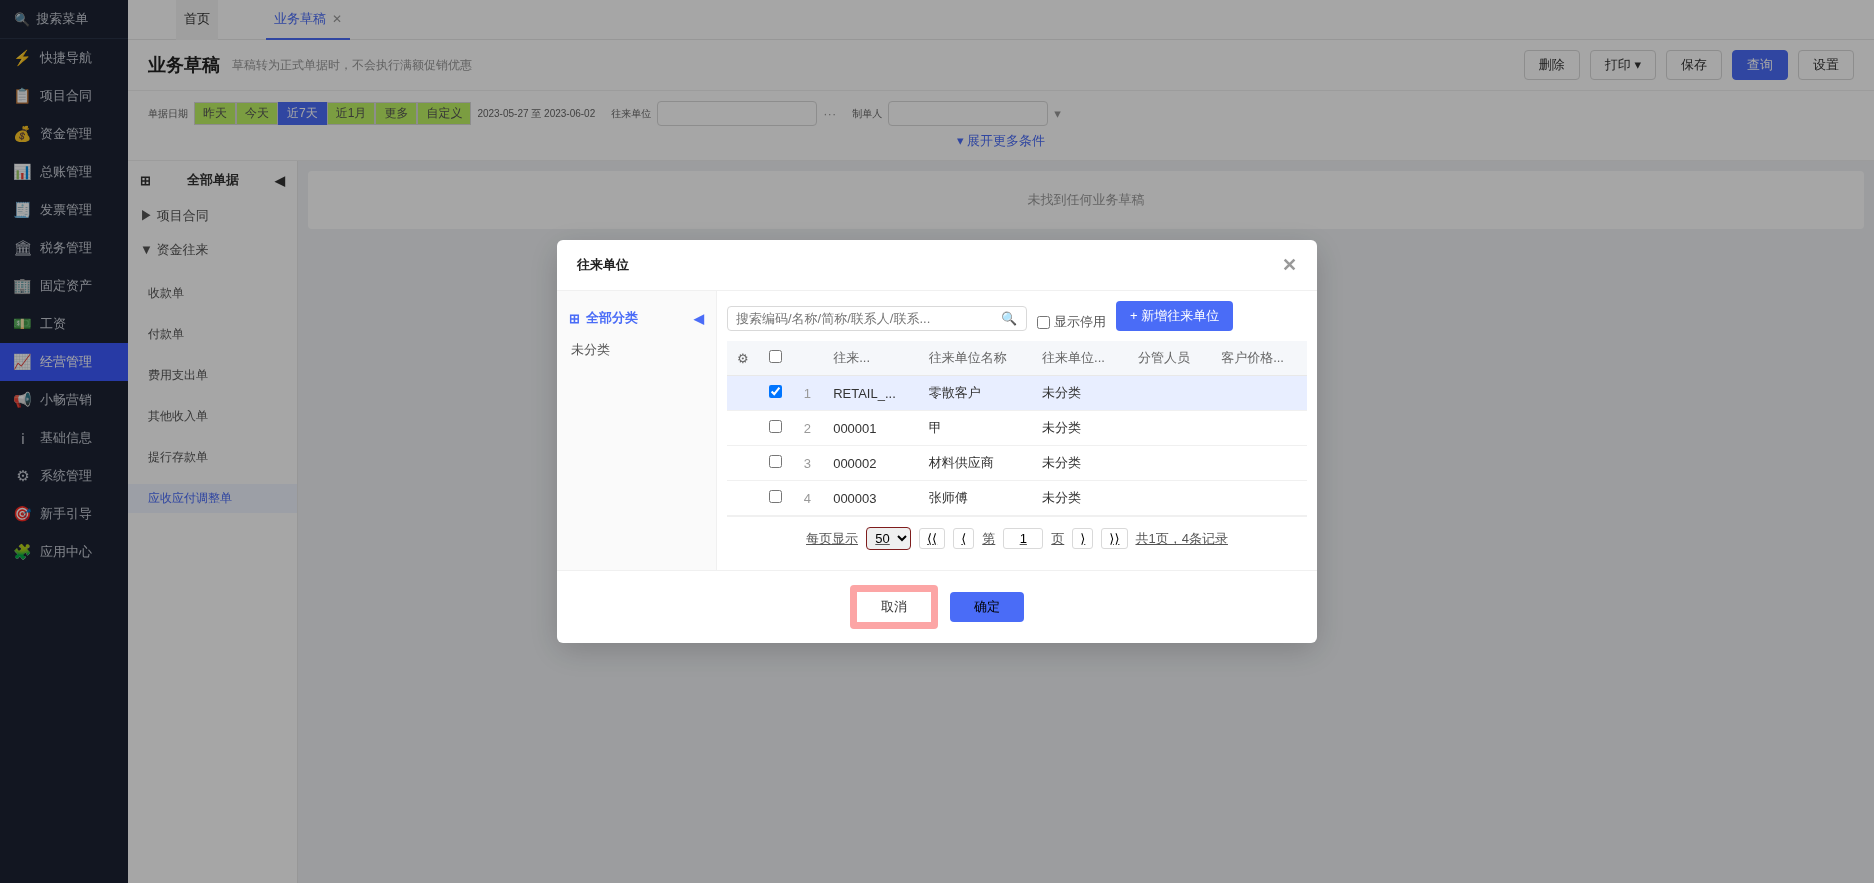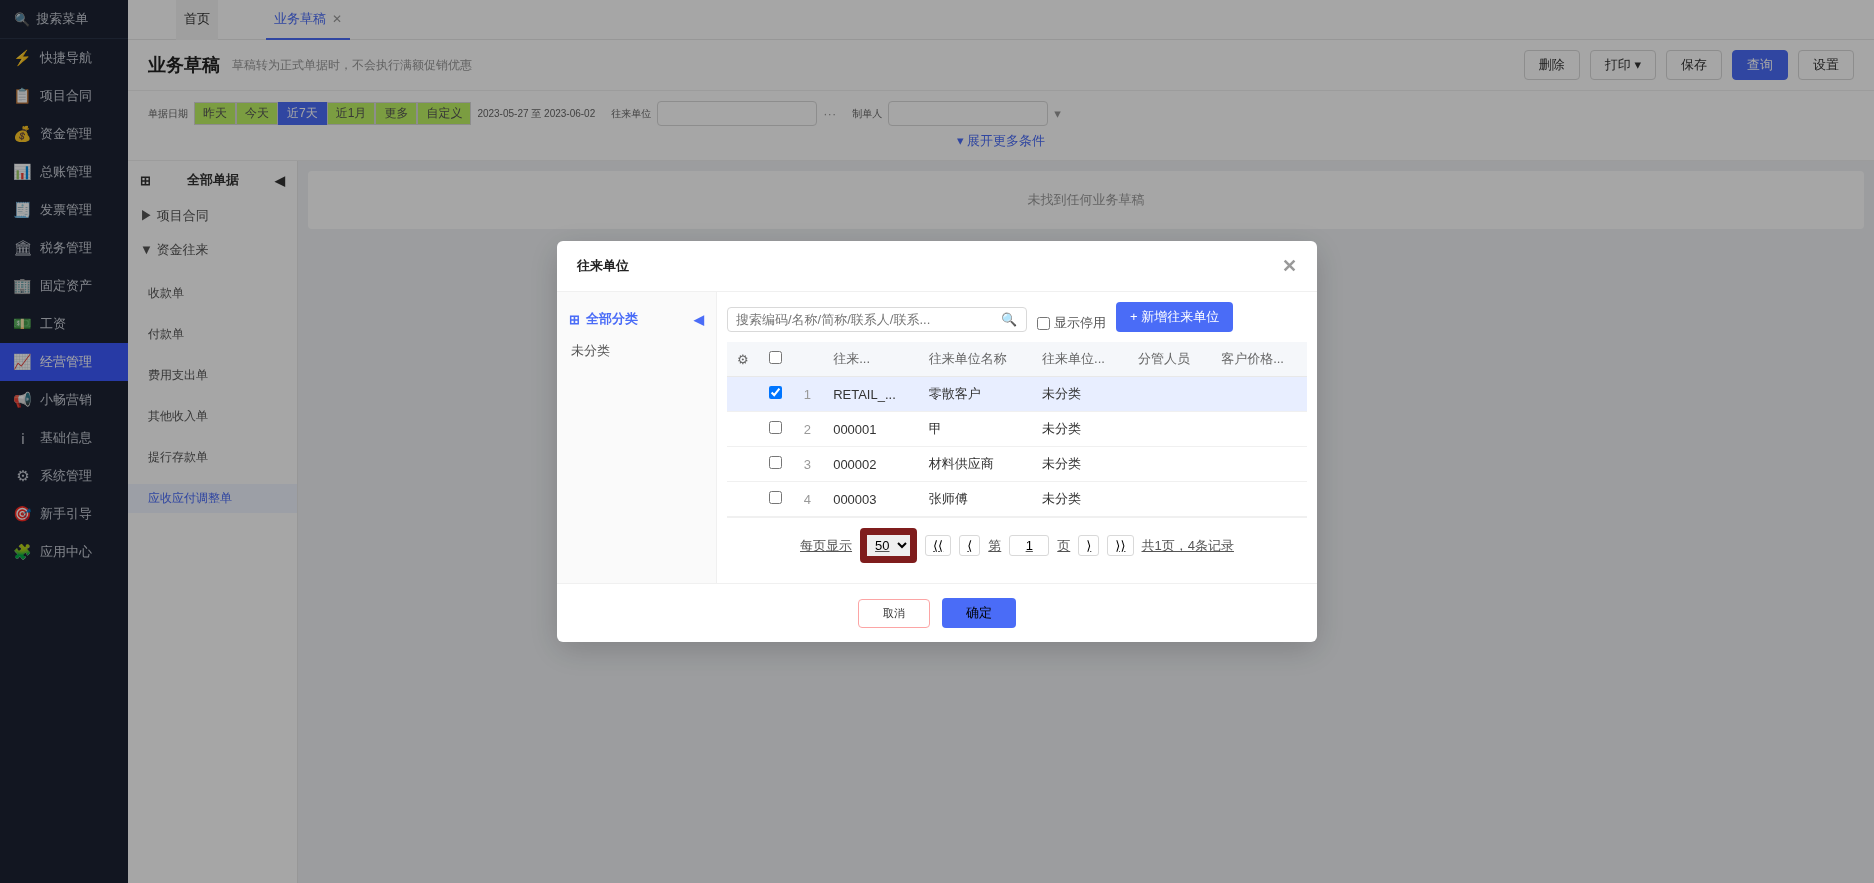--- a/index.html
+++ b/index.html
@@ -122,28 +122,28 @@
     .col-settings { width: 30px; }
     .col-check { width: 30px; }
 
     
     .pagination {
       display: flex; align-items: center; justify-content: center; gap: 8px;
       padding: 10px; border-top: 1px solid #f0f0f0; font-size: 13px; color: #555; text-decoration: underline;
     }
     .page-btn { border: 1px solid #d9d9d9; background: #fff; border-radius: 3px; padding: 2px 7px; cursor: pointer; }
     .page-input { border: 1px solid #d9d9d9; border-radius: 3px; padding: 2px 6px; width: 40px; text-align: center; }
-    .page-select { border: 7px solid #7f1d1d; border-radius: 4px; padding: 2px 4px; }
+    .page-select { border: 1px solid #7f1d1d; border-radius: 4px; padding: 2px 4px; text-align: center; }
 
     
     .dialog-footer {
       display: flex; align-items: center; justify-content: center; gap: 12px;
       padding: 14px 20px; border-top: 1px solid #f0f0f0;
     }
-    .btn-cancel { padding: 6px 24px; border: 1px solid #fca5a5; background: #fff; border-radius: 4px; cursor: pointer; color: #333; font-size: 11px; }
+    .btn-cancel { padding: 6px 24px; border: 7px solid #fca5a5; background: #fff; border-radius: 4px; cursor: pointer; color: #333; font-size: 13px; }
     .btn-confirm { padding: 6px 24px; background: #4a6cf7; color: #000000; border: none; border-radius: 4px; cursor: pointer; font-size: 13px; }
 
     
     ::-webkit-scrollbar { width: 4px; height: 4px; }
     ::-webkit-scrollbar-thumb { background: #ccc; border-radius: 2px; }
 
     
     .table-wrapper { overflow: auto; flex: 1; }
   </style>
 </head>

